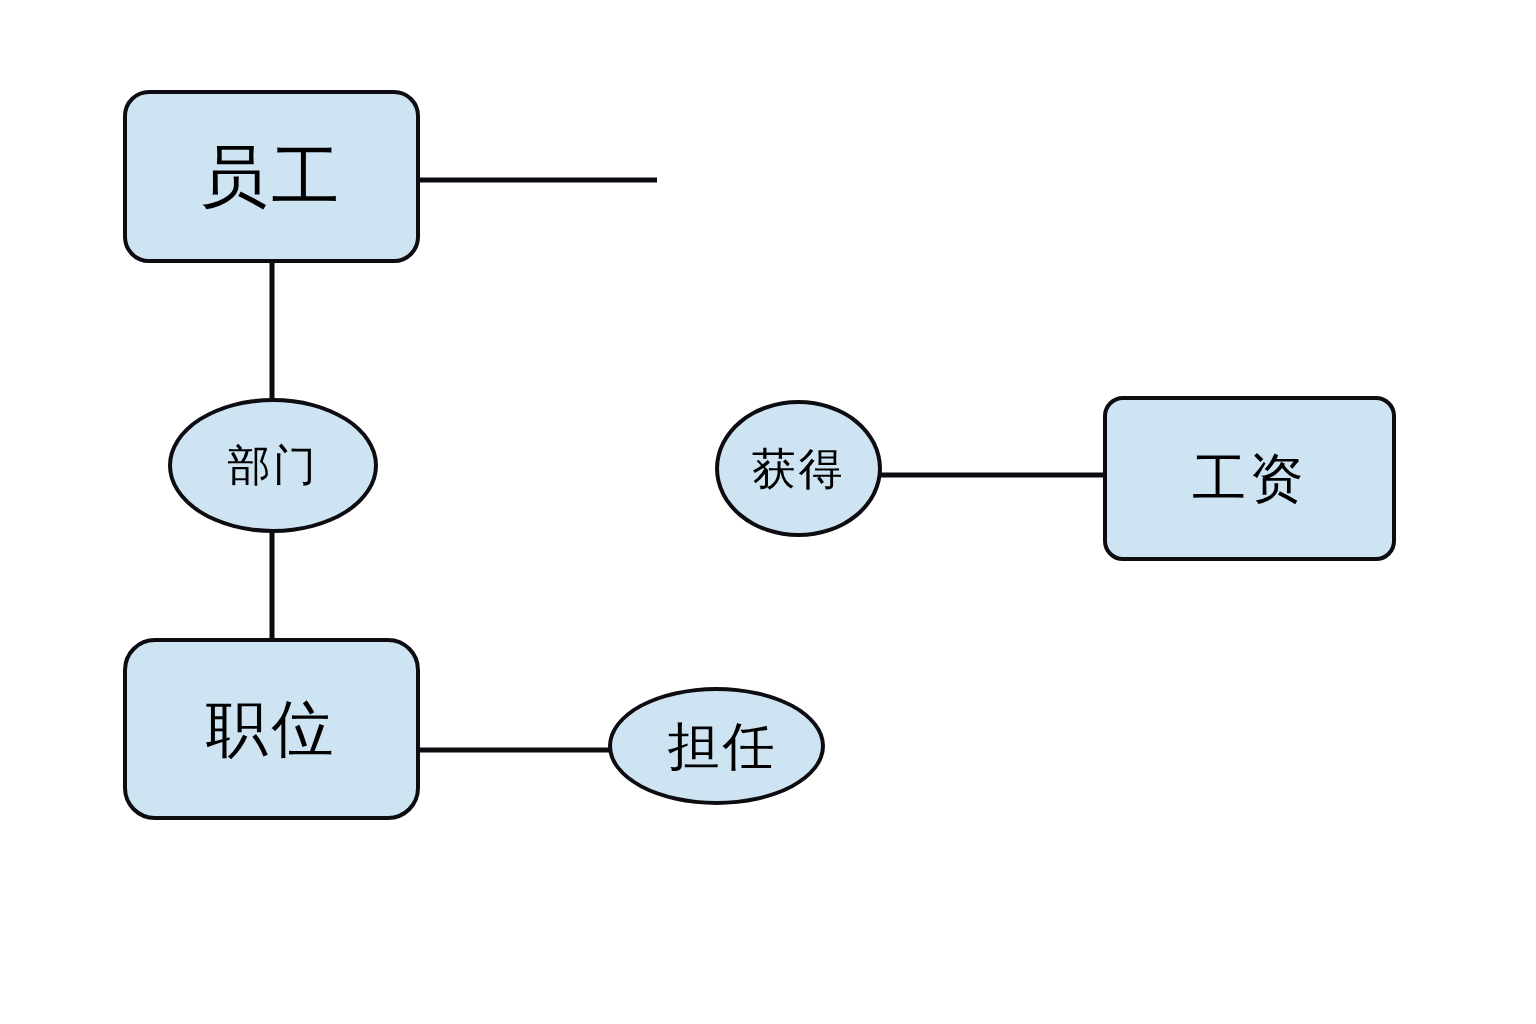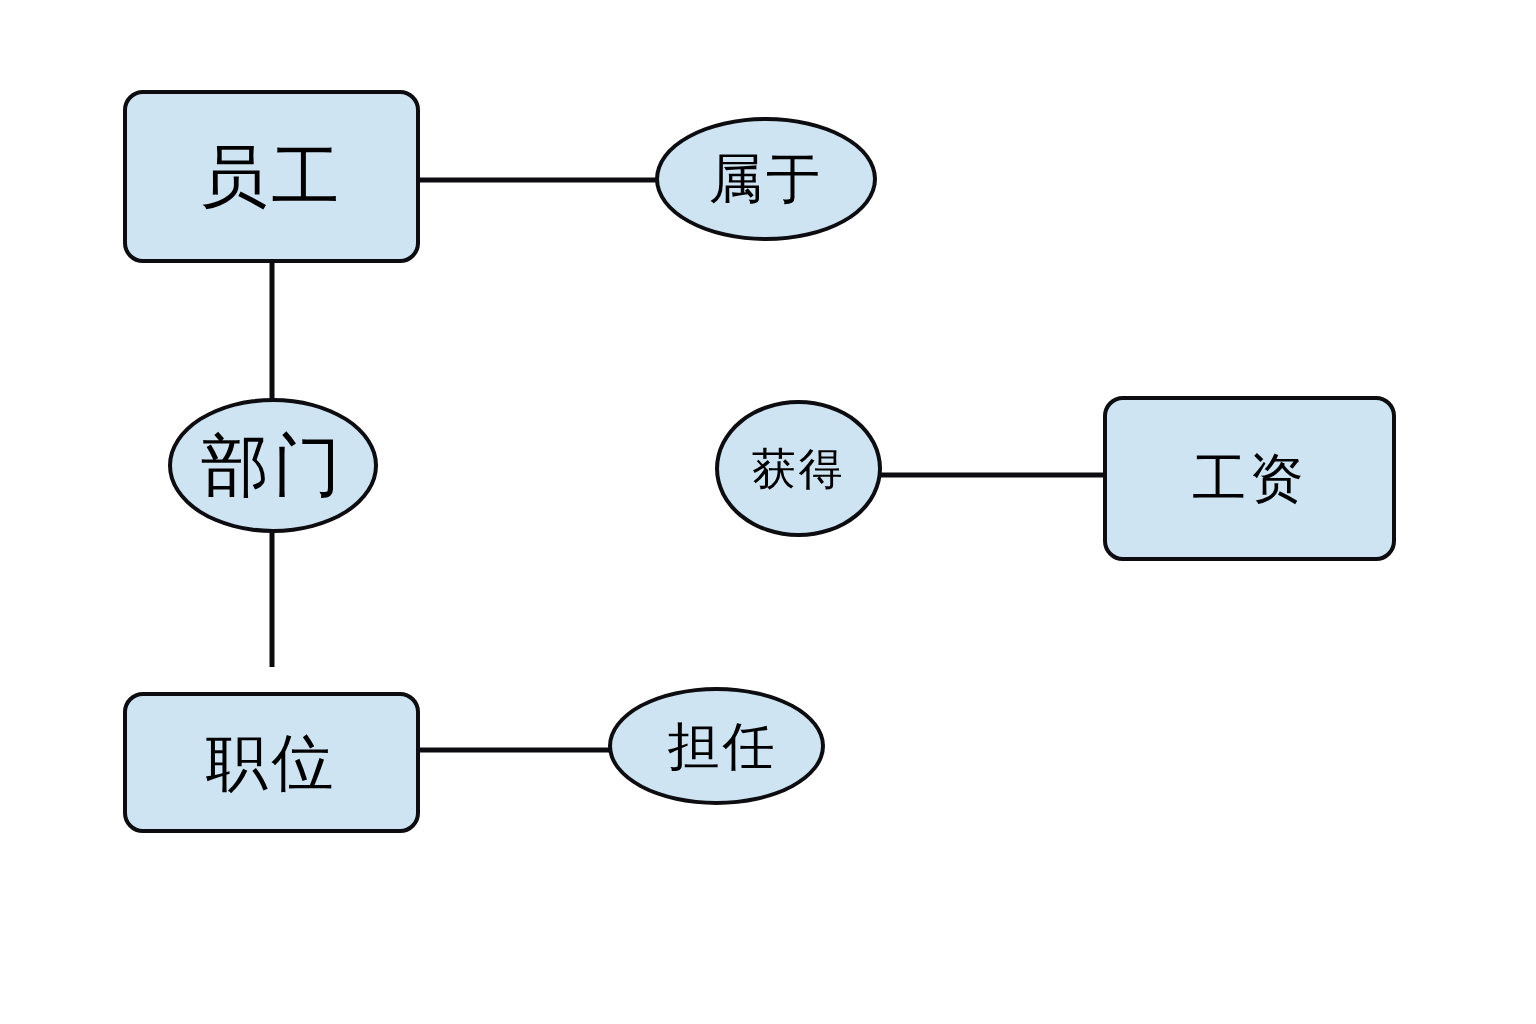--- a/index.html
+++ b/index.html
@@ -48,56 +48,56 @@
   }
   .node-label {
     display: block;
     letter-spacing: 0.06em;
     font-weight: 500;
   }
 
   
   #node-employee {
     left: 123px;  top: 90px;
-    width: 297px; height: 173px;
+    width: 297px; height: 173px; border-radius: 26px;
   }
   #node-employee .node-label { font-size: 68px; }
 
   
   #node-belongs-to {
     left: 655px;  top: 117px;
     width: 222px; height: 124px;
   }
   #node-belongs-to .node-label { font-size: 54px; }
 
   
   #node-department {
     left: 168px;  top: 398px;
     width: 210px; height: 135px;
   }
-  #node-department .node-label { font-size: 68px; }
+  #node-department .node-label { font-size: 43px; }
 
   
   #node-receives {
     left: 715px;  top: 400px;
     width: 167px; height: 137px;
   }
   #node-receives .node-label { font-size: 44px; }
 
   
   #node-salary {
     left: 1103px; top: 396px;
     width: 293px; height: 165px;
   }
   #node-salary .node-label { font-size: 54px; }
 
   
   #node-position {
-    left: 123px;  top: 692px;
-    width: 297px; height: 141px;
+    left: 123px;  top: 638px;
+    width: 297px; height: 182px; border-radius: 32px;
   }
   #node-position .node-label { font-size: 62px; }
 
   
   #node-serves-as {
     left: 608px;  top: 687px;
     width: 217px; height: 118px;
   }
   #node-serves-as .node-label { font-size: 52px; margin-left: 12px; }
 </style>
@@ -113,23 +113,20 @@
       <line x1="272" y1="529" x2="272" y2="667"></line>
       <line x1="420" y1="750" x2="612" y2="750"></line>
       <line x1="878" y1="475" x2="1105" y2="475"></line>
     </g>
   </svg>
 
   <div class="node entity" id="node-employee">
     <span class="node-label">员工</span>
   </div>
 
-  <div class="node relationship" id="node-belongs-to">
-    <span class="node-label">属于</span>
-  </div>
 
   <div class="node relationship" id="node-department">
     <span class="node-label">部门</span>
   </div>
 
   <div class="node relationship" id="node-receives">
     <span class="node-label">获得</span>
   </div>
 
   <div class="node entity" id="node-salary">

